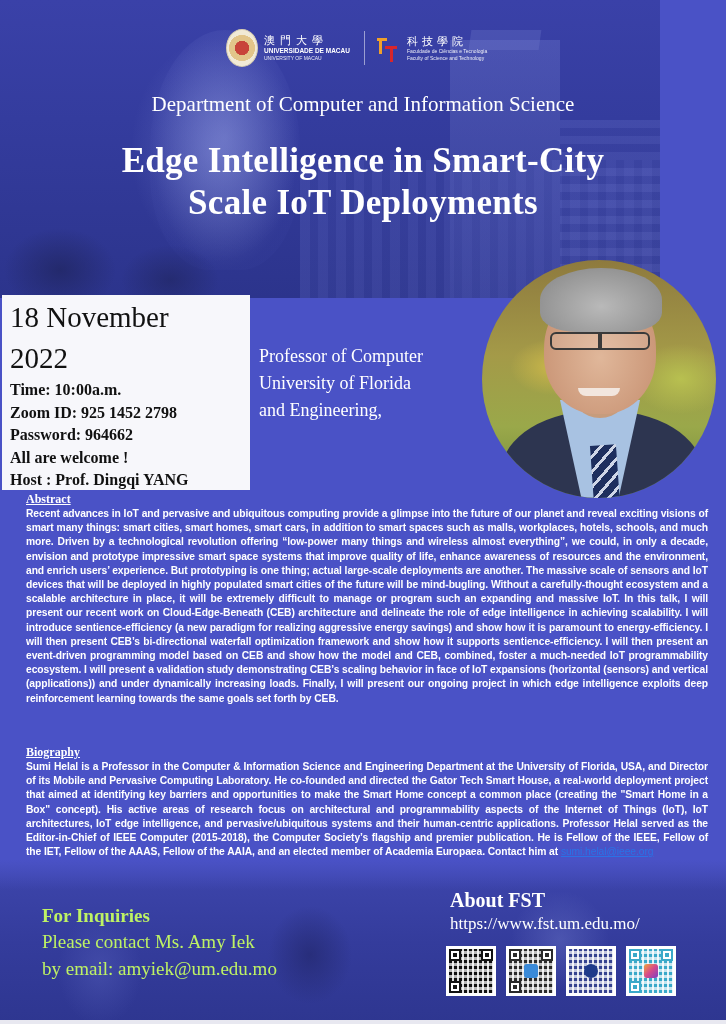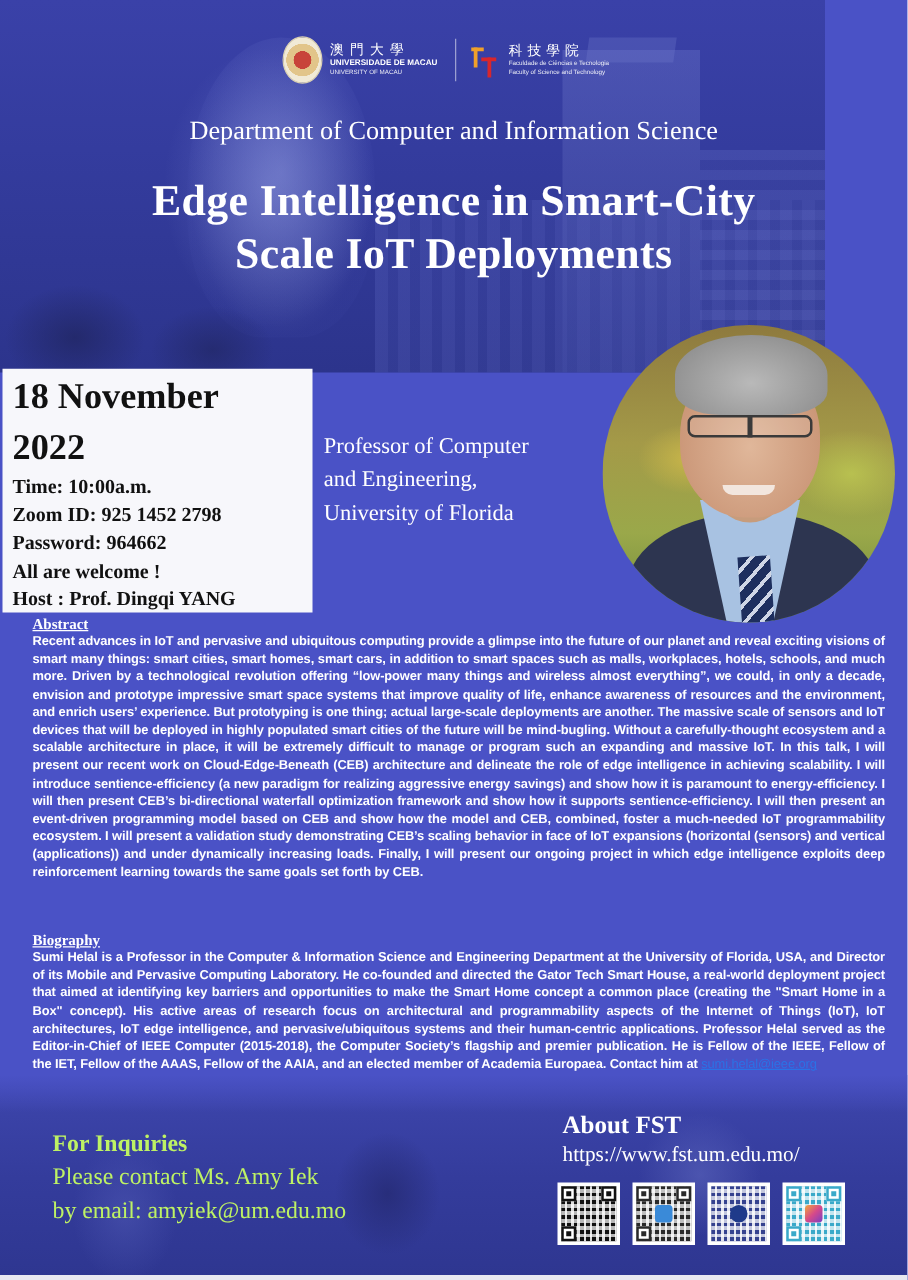--- a/index.html
+++ b/index.html
@@ -38,21 +38,21 @@
     .fst-mark .t2 { position: absolute; left: 13px; top: 12px; width: 3px; height: 16px; background: #d8262c; }
     .fst-text { margin-left: 8px; display: flex; flex-direction: column; color: #ffffff; }
     .fst-text .cn { font-size: 11px; letter-spacing: 4px; line-height: 13px; }
     .fst-text .sub { font-family: "Liberation Sans", sans-serif; font-size: 5px; line-height: 7px; opacity: 0.9; }
 
     .dept { position: absolute; left: 0; top: 92px; width: 726px; text-align: center; color: #ffffff; font-size: 21px; }
     .title { position: absolute; left: 0; top: 140px; width: 726px; text-align: center; color: #ffffff; font-size: 35px; line-height: 42px; font-weight: bold; letter-spacing: 0.3px; }
 
     
     .info { position: absolute; left: 2px; top: 295px; width: 248px; height: 195px; background: #f7f7fb; padding: 2px 0 0 8px; color: #111111; }
-    .info .date { font-size: 29px; font-weight: bold; line-height: 41px; }
+    .info .date { font-size: 29px; font-weight: normal; line-height: 41px; }
     .info .line { font-size: 16px; font-weight: bold; line-height: 22.5px; white-space: nowrap; }
 
     
     .speaker-name { position: absolute; left: 255px; top: 296px; color: #ffffff; font-size: 24px; font-weight: bold; white-space: nowrap; }
     .speaker-role { position: absolute; left: 259px; top: 343px; width: 220px; color: #ffffff; font-size: 18px; line-height: 27px; }
 
     .photo { position: absolute; left: 482px; top: 260px; width: 234px; height: 238px; border-radius: 50%; overflow: hidden;
       background: radial-gradient(ellipse 60px 40px at 30% 45%, #c9b64a, rgba(0,0,0,0) 70%), radial-gradient(ellipse 70px 50px at 85% 50%, #b8c050, rgba(0,0,0,0) 70%), linear-gradient(180deg, #8e7a3e 0%, #a49a48 40%, #9aa84a 70%, #6f8a3a 100%); }
     .photo .suit { position: absolute; left: 20px; top: 150px; width: 200px; height: 120px; border-radius: 50% 50% 0 0; background: #2d3550; }
     .photo .shirt { position: absolute; left: 78px; top: 140px; width: 80px; height: 110px; background: #a8c2e2; clip-path: polygon(0 0, 100% 0, 70% 100%, 30% 100%); }
@@ -147,22 +147,22 @@
     <div class="date">2022</div>
     <div class="line">Time: 10:00a.m.</div>
     <div class="line">Zoom ID: 925 1452 2798</div>
     <div class="line">Password: 964662</div>
     <div class="line">All are welcome !</div>
     <div class="line">Host :  Prof. Dingqi YANG</div>
   </div>
 
   <div class="speaker-role">
     <div>Professor of Computer</div>
+    <div>University of Florida</div>
     <div>and Engineering,</div>
-    <div>University of Florida</div>
   </div>
 
   <div class="photo">
     <div class="suit"></div>
     <div class="shirt"></div>
     <div class="neck"></div>
     <div class="tie"></div>
     <div class="face"></div>
     <div class="hair"></div>
     <div class="glasses"></div>

